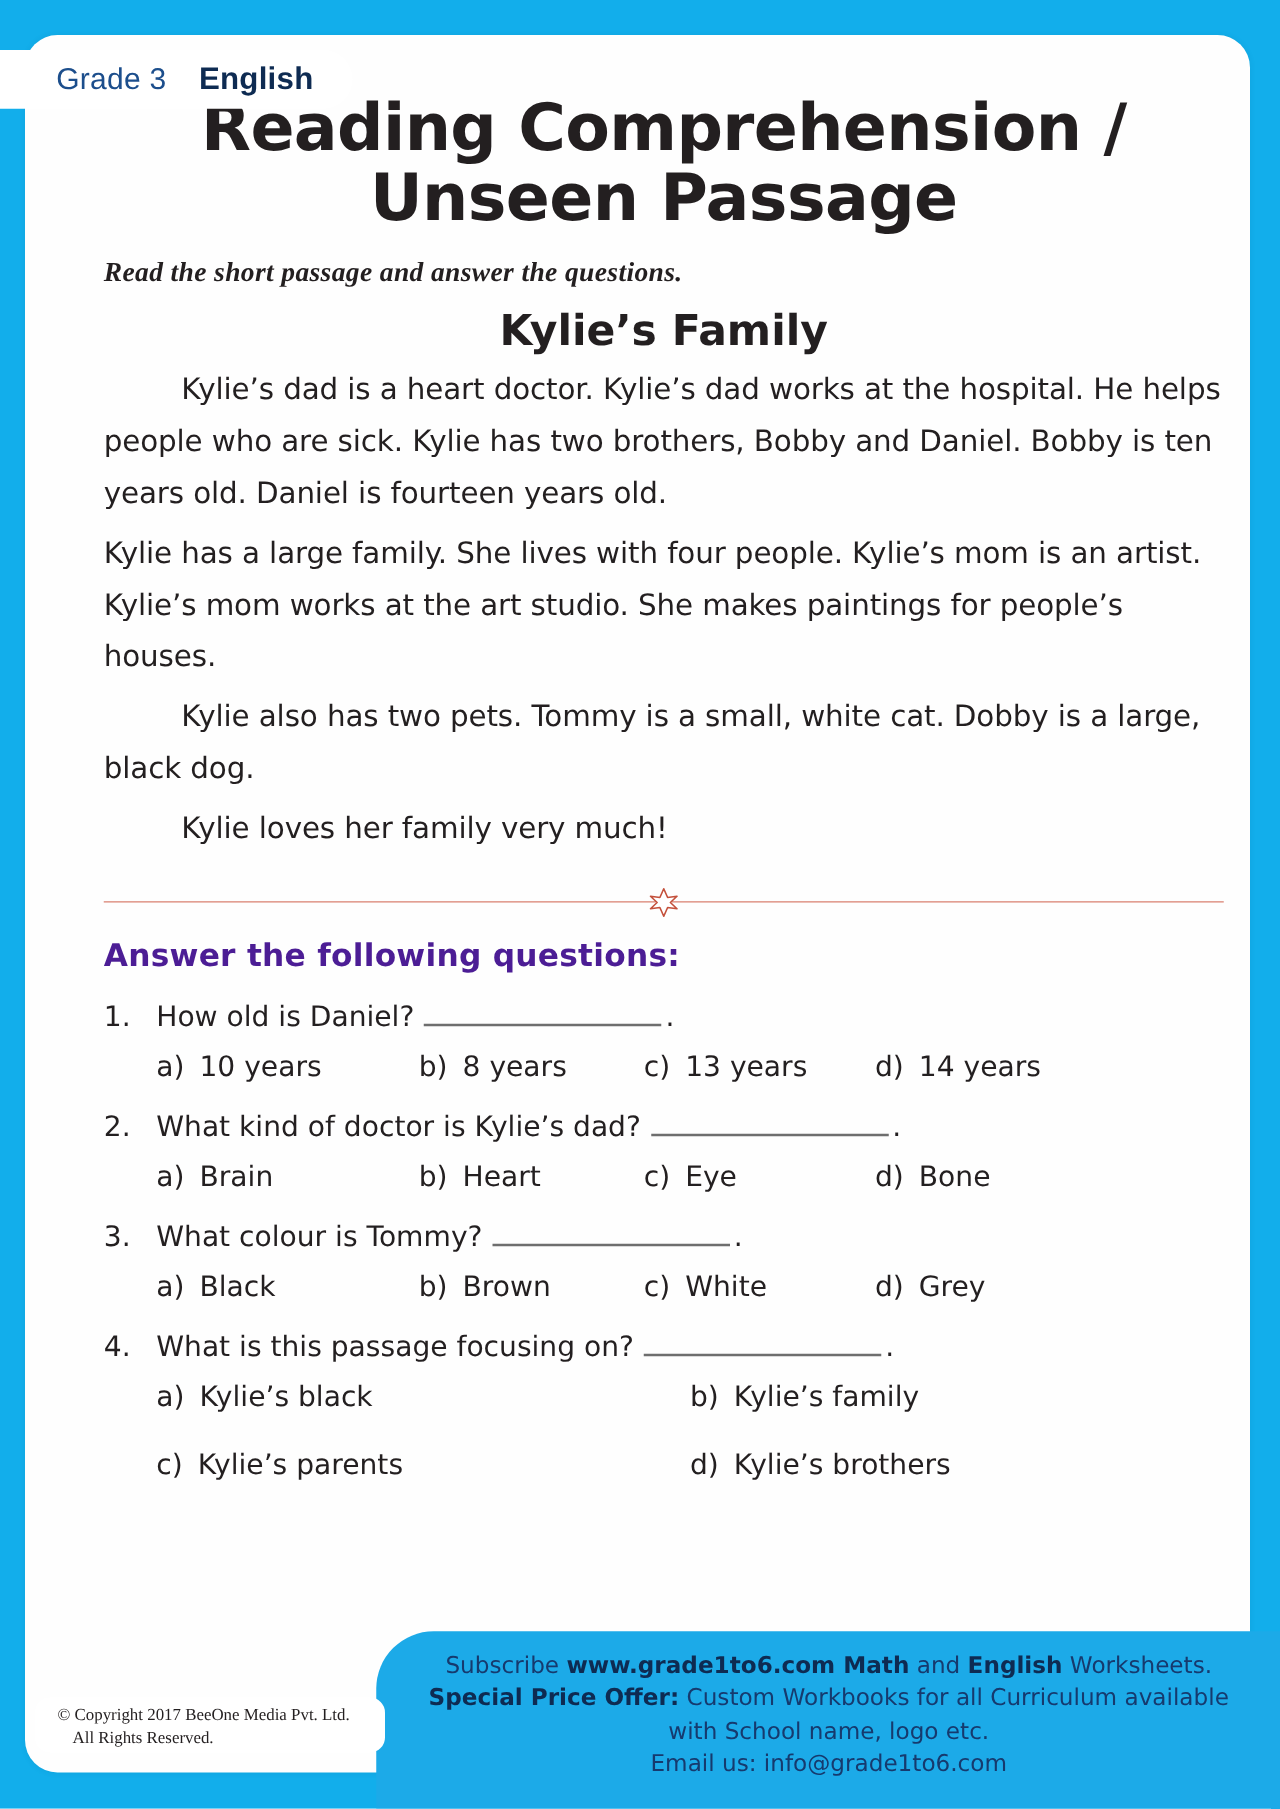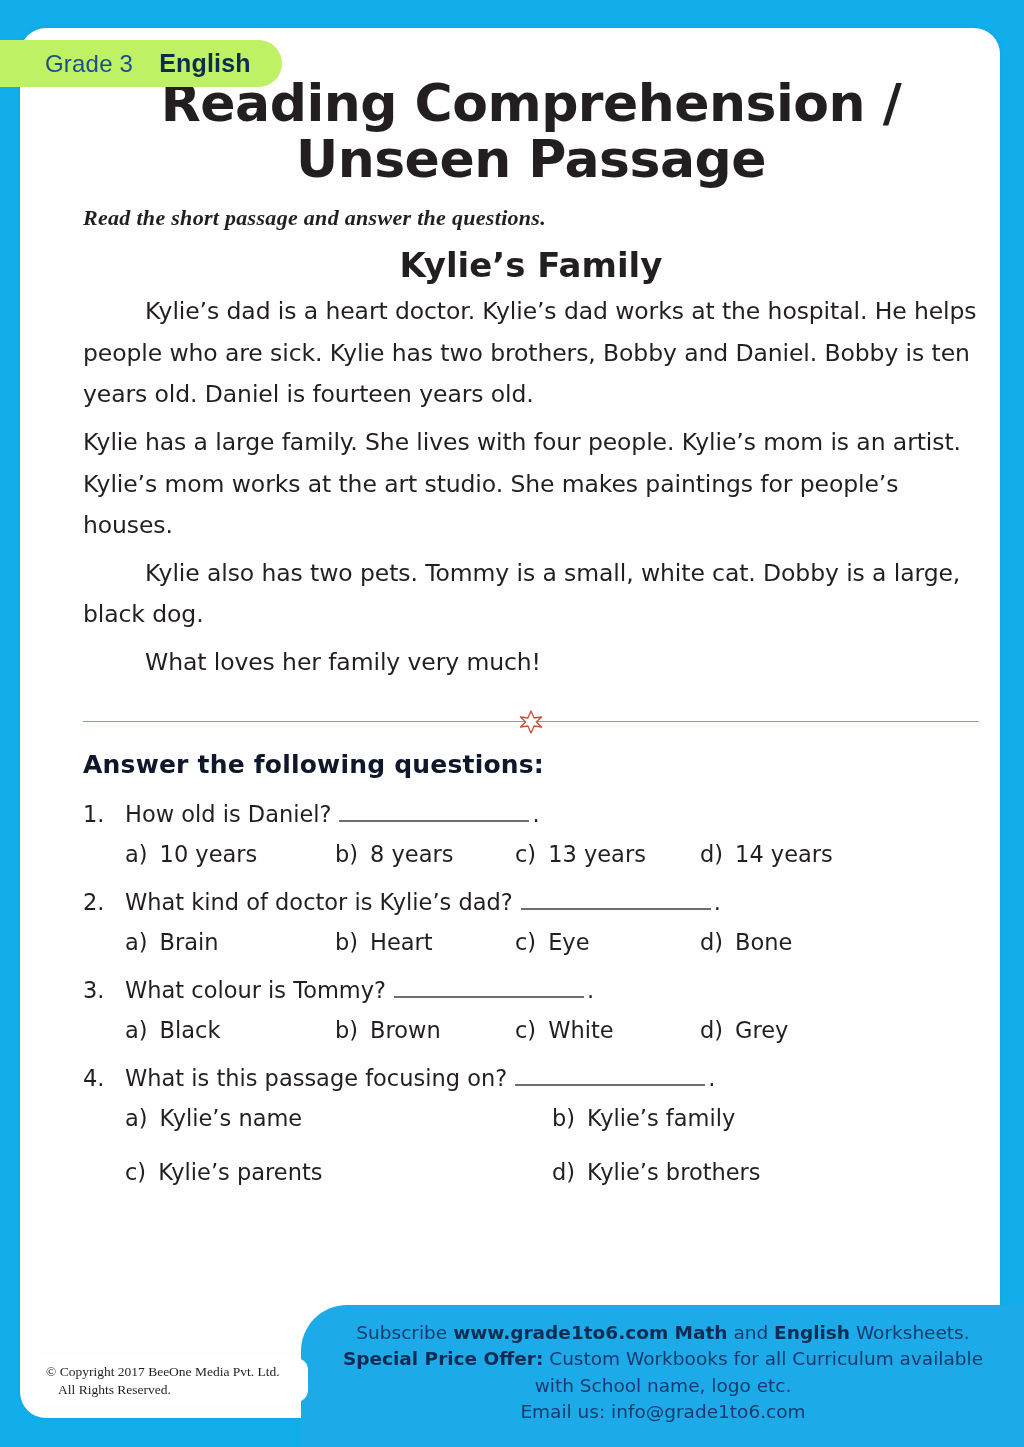--- a/index.html
+++ b/index.html
@@ -28,21 +28,21 @@
     border-radius: 26px;
     box-shadow: 0 0 6px rgba(0,0,0,0.06);
   }
   
   #grade-tag {
     position: absolute;
     left: 0px;
     top: 40px;
     width: 282px;
     height: 47px;
-    background: #bef264;
+    background: #ffffff;
     border-top-right-radius: 24px;
     border-bottom-right-radius: 24px;
     display: flex;
     align-items: center;
     z-index: 5;
   }
   #grade-tag .grade-label {
     margin-left: 45px;
     font-size: 24px;
     color: #1C4E8C;
@@ -124,21 +124,21 @@
     left: 50%;
     transform: translateX(-50%);
     width: 26px;
     height: 24px;
   }
   
   #answer-heading {
     margin: 16px 0 0 0;
     font-size: 25px;
     font-weight: bold;
-    color: #0f172a;
+    color: #4c1d95;
     font-family: "DejaVu Sans", sans-serif;
     letter-spacing: 0.2px;
   }
   .question-block {
     margin-top: 22px;
     font-family: "DejaVu Sans", sans-serif;
     color: #231F20;
   }
   .q-line {
     display: flex;
@@ -242,21 +242,21 @@
 
     <h1 id="worksheet-title">Reading Comprehension / Unseen Passage</h1>
 
     <p id="instruction">Read the short passage and answer the questions.</p>
 
     <h2 id="passage-title">Kylie’s Family</h2>
 
     <p class="passage-para indented">Kylie’s dad is a heart doctor. Kylie’s dad works at the hospital. He helps people who are sick. Kylie has two brothers, Bobby and Daniel. Bobby is ten years old. Daniel is fourteen years old.</p>
     <p class="passage-para">Kylie has a large family. She lives with four people. Kylie’s mom is an artist. Kylie’s mom works at the art studio. She makes paintings for people’s houses.</p>
     <p class="passage-para indented">Kylie also has two pets. Tommy is a small, white cat. Dobby is a large, black dog.</p>
-    <p class="passage-para indented">What loves her family very much!</p>
+    <p class="passage-para indented">Kylie loves her family very much!</p>
 
     <div id="divider">
       <div class="rule"></div>
       <svg class="star" viewBox="0 0 26 24">
         <polygon points="13,1 16.1,8.0 23.6,7.0 18.3,12.0 23.6,17.0 16.1,16.0 13,23 9.9,16.0 2.4,17.0 7.7,12.0 2.4,7.0 9.9,8.0" fill="#FFFFFF" stroke="#C4513C" stroke-width="1.3" stroke-linejoin="round"></polygon>
       </svg>
     </div>
 
     <p id="answer-heading">Answer the following questions:</p>
 
@@ -344,21 +344,21 @@
     <div class="question-block">
       <div class="q-line">
         <span class="q-num">4.</span>
         <span class="q-text">What is this passage focusing on?</span>
         <span class="q-blank"></span>
         <span class="q-period">.</span>
       </div>
       <div class="options grid2">
         <div class="opt">
           <span class="opt-key">a)</span>
-          <span>Kylie’s name</span>
+          <span>Kylie’s black</span>
         </div>
         <div class="opt">
           <span class="opt-key">b)</span>
           <span>Kylie’s family</span>
         </div>
         <div class="opt">
           <span class="opt-key">c)</span>
           <span>Kylie’s parents</span>
         </div>
         <div class="opt">

